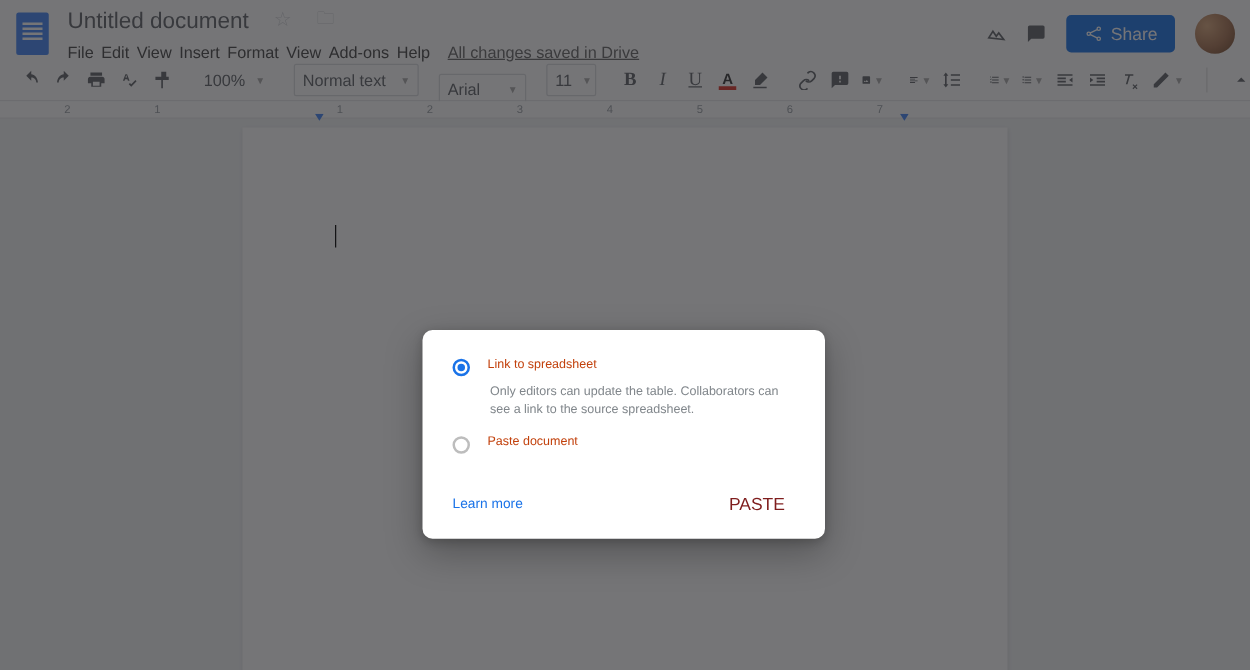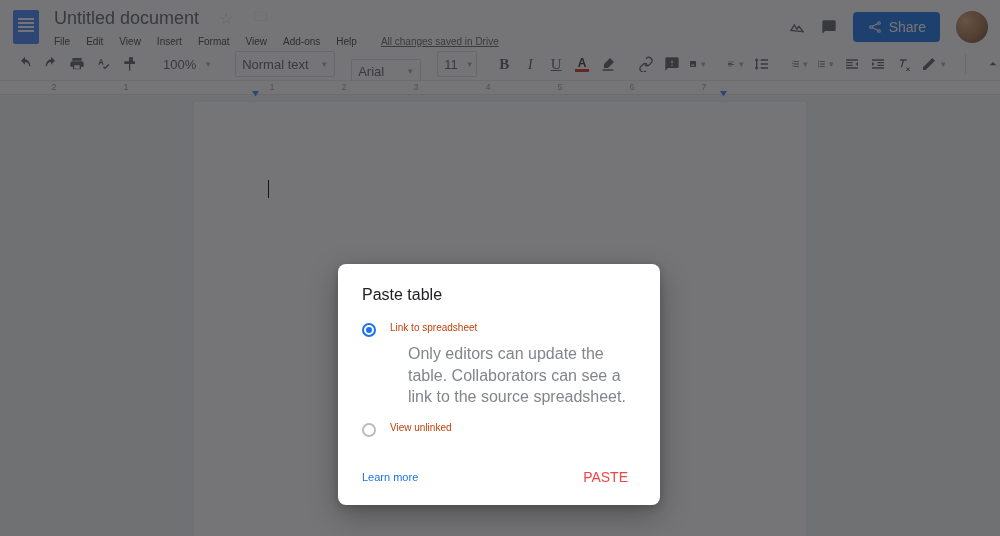--- a/index.html
+++ b/index.html
@@ -22,21 +22,21 @@
   width: 26px; height: 34px; background:#4285f4; border-radius:2px; position:relative;
 }
 .doc-logo::before{
   content:""; position:absolute; left:5px; top:8px; right:5px; height:2px; background:#fff;
   box-shadow: 0 4px 0 #fff, 0 8px 0 #fff, 0 12px 0 #fff;
 }
 .titlecol{ margin-left:10px; flex:1; }
 .doc-title { font-size:18px; color:#5f6368; display:flex;align-items:center;gap:20px;}
 .doc-title .star,.doc-title .folder{color:#d3d5d8;font-size:16px;}
 .doc-title .folder{font-size:14px;}
-.menubar { display:flex; gap:16px; margin-top:6px; font-size:10px; color:#444;}
+.menubar { display:flex; gap:6px; margin-top:6px; font-size:13px; color:#444;}
 .menubar span{cursor:default;}
 .saved{color:#666;text-decoration:underline;margin-left:8px;}
 .hdr-right{display:flex;align-items:center;gap:16px;}
 .hdr-icon{color:#5f6368;font-size:18px;}
 .share-btn{
   background:#1a73e8;color:#fff;border:none;border-radius:4px;
   padding:7px 14px;font-size:14px;display:flex;align-items:center;gap:6px;font-weight:500;
 }
 .avatar{width:32px;height:32px;border-radius:50%;
   background: radial-gradient(circle at 30% 30%, #d9a77b 0%, #a77250 55%, #6b4428 100%);
@@ -84,25 +84,25 @@
   background:#fff;border-radius:8px;box-shadow:0 11px 30px rgba(0,0,0,.28),0 2px 8px rgba(0,0,0,.18);
   padding:22px 24px 14px;}
 .dialog h3{font-size:16px;font-weight:400;color:#202124;margin-bottom:18px;}
 .opt{display:flex;gap:14px;margin-bottom:6px;align-items:flex-start;}
 .radio{width:14px;height:14px;border:2px solid #bdbdbd;border-radius:50%;
   display:inline-block;flex-shrink:0;margin-top:1px;position:relative;}
 .radio.checked{border-color:#1a73e8;}
 .radio.checked::after{content:"";position:absolute;left:2px;top:2px;width:6px;height:6px;
   background:#1a73e8;border-radius:50%;}
 .opt-label{font-size:10px;color:#c2410c;}
-.opt-desc{font-size:16px;color:#80868b;margin:4px 0 14px 46px;line-height:1.35;}
+.opt-desc{font-size:10px;color:#80868b;margin:4px 0 14px 30px;line-height:1.35;}
 .opt2{margin-top:8px;}
 .dialog-ft{display:flex;align-items:center;margin-top:26px;}
 .learn{font-size:11px;color:#1a73e8;}
-.paste-btn{margin-left:auto;font-size:14px;color:#ef4444;font-weight:500;
+.paste-btn{margin-left:auto;font-size:14px;color:#7f1d1d;font-weight:500;
   background:none;border:none;padding:6px 8px;}
 
 
 </style>
 </head>
 <body>
 
 <div class="titlebar">
   <div class="app-icon">
       <div class="doc-logo"></div>
@@ -297,30 +297,29 @@
       </svg>
   </div>
   <div class="page">
     <div class="cursor"></div>
   </div>
 </div>
 
 <div class="scrim"></div>
 
 <div class="dialog">
-  <h3>Paste table</h3>
 
   <div class="opt">
     <span class="radio checked"></span>
     <span class="opt-label">Link to spreadsheet</span>
   </div>
   <div class="opt-desc">Only editors can update the table. Collaborators can see a link to the source spreadsheet.</div>
 
   <div class="opt opt2">
     <span class="radio"></span>
-    <span class="opt-label">View unlinked</span>
+    <span class="opt-label">Paste document</span>
   </div>
 
   <div class="dialog-ft">
     <a class="learn">Learn more</a>
     <button class="paste-btn">PASTE</button>
   </div>
 </div>
 
 </body></html>

